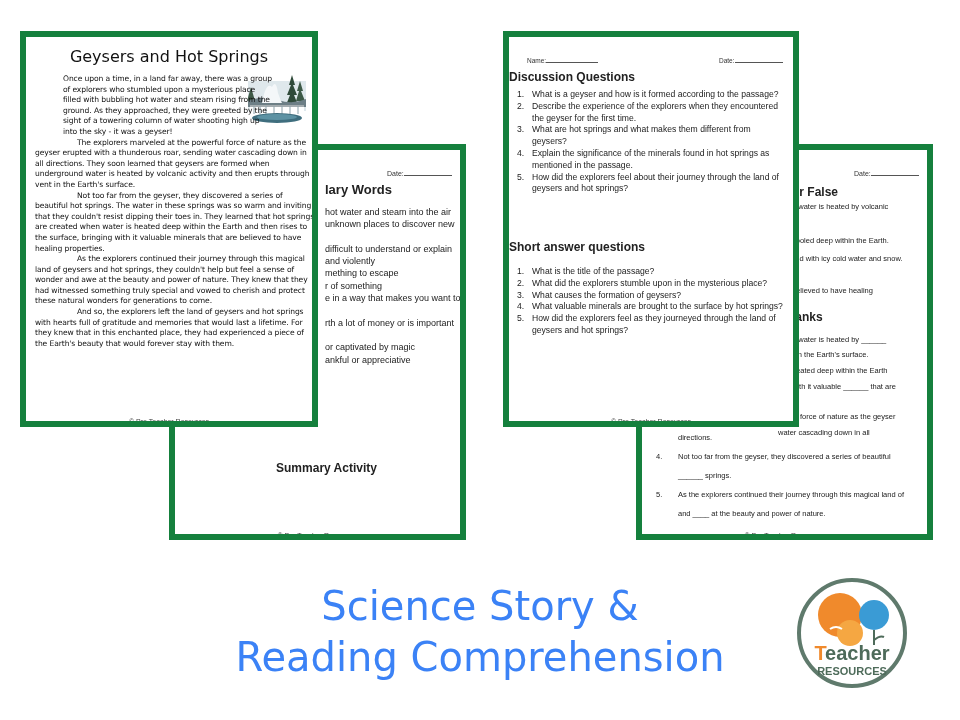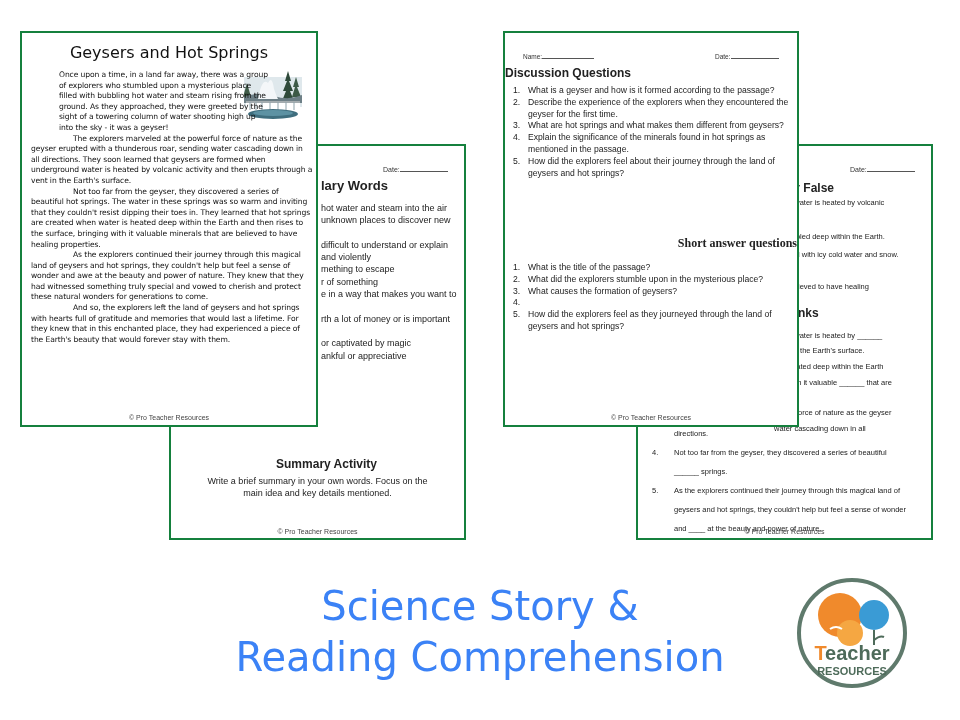--- a/index.html
+++ b/index.html
@@ -1,17 +1,17 @@
 <!DOCTYPE html>
 <html><head>
 <meta charset="utf-8">
 <style>
   html, body { margin:0; padding:0; }
   body { width:960px; height:720px; background:#ffffff; position:relative; overflow:hidden; font-family:"Liberation Sans", sans-serif; }
-  .page { position:absolute; background:#fff; border:2px solid #15803d; box-sizing:border-box; overflow:hidden; }
+  .page { position:absolute; background:#fff; border:6px solid #15803d; box-sizing:border-box; overflow:hidden; }
   .cal { font-family:"Liberation Sans", sans-serif; color:#222; }
   .comic { font-family:"DejaVu Sans", sans-serif; color:#111; }
   .footer { position:absolute; left:0; right:0; text-align:center; font-size:7px; color:#444; font-family:"Liberation Sans", sans-serif; }
 
   
   #p-vocab { left:169px; top:144px; width:297px; height:396px; z-index:1; }
   #p-vocab .date { position:absolute; left:212px; top:18px; font-size:7px; color:#333; }
   #p-vocab .title { position:absolute; left:150px; top:32px; font-size:13px; font-weight:bold; white-space:nowrap; }
   #p-vocab .defs { position:absolute; left:150px; top:56px; font-size:9px; line-height:12.3px; white-space:nowrap; }
   #p-vocab .defs div { height:12.3px; }
@@ -42,21 +42,21 @@
 
   
   #p-disc { left:503px; top:31px; width:296px; height:396px; z-index:2; }
   #p-disc .name { position:absolute; left:18px; top:18px; font-size:6.5px; color:#333; }
   #p-disc .date { position:absolute; left:210px; top:18px; font-size:6.5px; color:#333; }
   #p-disc .title { position:absolute; left:0; right:0; top:33px; text-align:left; font-size:12px; font-weight:bold; }
   #p-disc ol { position:absolute; left:8px; right:6px; margin:0; padding:0; list-style:none; font-size:8.6px; line-height:11.8px; }
   #p-disc ol li { display:flex; }
   #p-disc ol li .n { width:15px; flex:none; }
   #p-disc .list1 { top:52px; }
-  #p-disc .title2 { position:absolute; left:0; right:0; top:203px; text-align:right; font-size:12px; font-weight:bold;font-family:Liberation Serif, serif; }
+  #p-disc .title2 { position:absolute; left:0; right:0; top:203px; text-align:left; font-size:12px; font-weight:bold; }
   #p-disc .list2 { top:229px; }
   #p-disc .footer { top:381px; }
 
   #p-vocab .footer { top:382px; }
   #p-tf .footer { top:382px; }
 
   .blank { display:inline-block; border-bottom:1px solid #555; height:7px; vertical-align:baseline; }
 
   .headline { position:absolute; left:180px; width:600px; text-align:center; font-family:"DejaVu Sans", sans-serif; font-size:40px; color:#3b82f6; line-height:48px; }
   .headline.l1 { top:582px; }
@@ -79,21 +79,20 @@
     <div>mething to escape</div>
     <div>r of something</div>
     <div>e in a way that makes you want to</div>
     <div></div>
     <div>rth a lot of money or is important</div>
     <div></div>
     <div>or captivated by magic</div>
     <div>ankful or appreciative</div>
   </div>
   <div class="sum-title">Summary Activity</div>
-  <div class="sum-text">Write a brief summary in your own words. Focus on the main idea and key details mentioned.</div>
   <div class="footer">© Pro Teacher Resources</div>
 </div>
 
 <div class="page cal" id="p-tf">
   <div class="date"><span>Date:</span><span class="blank" style="width:48px"></span></div>
   <div class="title">or False</div>
   <div class="tf-lines">
     <div style="top:0">d water is heated by volcanic</div>
     <div style="top:34px">cooled deep within the Earth.</div>
     <div style="top:52px">lled with icy cold water and snow.</div>
@@ -117,24 +116,20 @@
         <span class="fb-num">4.</span>
         <span>Not too far from the geyser, they discovered a series of beautiful</span>
       </div>
     <div class="fb-item">
         <span class="fb-num"></span>
         <span>______ springs.</span>
       </div>
     <div class="fb-item">
         <span class="fb-num">5.</span>
         <span>As the explorers continued their journey through this magical land of</span>
-      </div>
-    <div class="fb-item">
-        <span class="fb-num"></span>
-        <span>geysers and hot springs, they couldn't help but feel a sense of wonder</span>
       </div>
     <div class="fb-item">
         <span class="fb-num"></span>
         <span>and ____ at the beauty and power of nature.</span>
       </div>
   </div>
   <div class="footer">© Pro Teacher Resources</div>
 </div>
 
 <div class="page comic" id="p-story">
@@ -207,20 +202,21 @@
     <li>
         <span class="n">2.</span>
         <span>What did the explorers stumble upon in the mysterious place?</span>
       </li>
     <li>
         <span class="n">3.</span>
         <span>What causes the formation of geysers?</span>
       </li>
     <li>
         <span class="n">4.</span>
+        <span>What valuable minerals are brought to the surface by hot springs?</span>
       </li>
     <li>
         <span class="n">5.</span>
         <span>How did the explorers feel as they journeyed through the land of geysers and hot springs?</span>
       </li>
   </ol>
   <div class="footer">© Pro Teacher Resources</div>
 </div>
 
 <div class="headline l1">Science Story &amp;</div>

